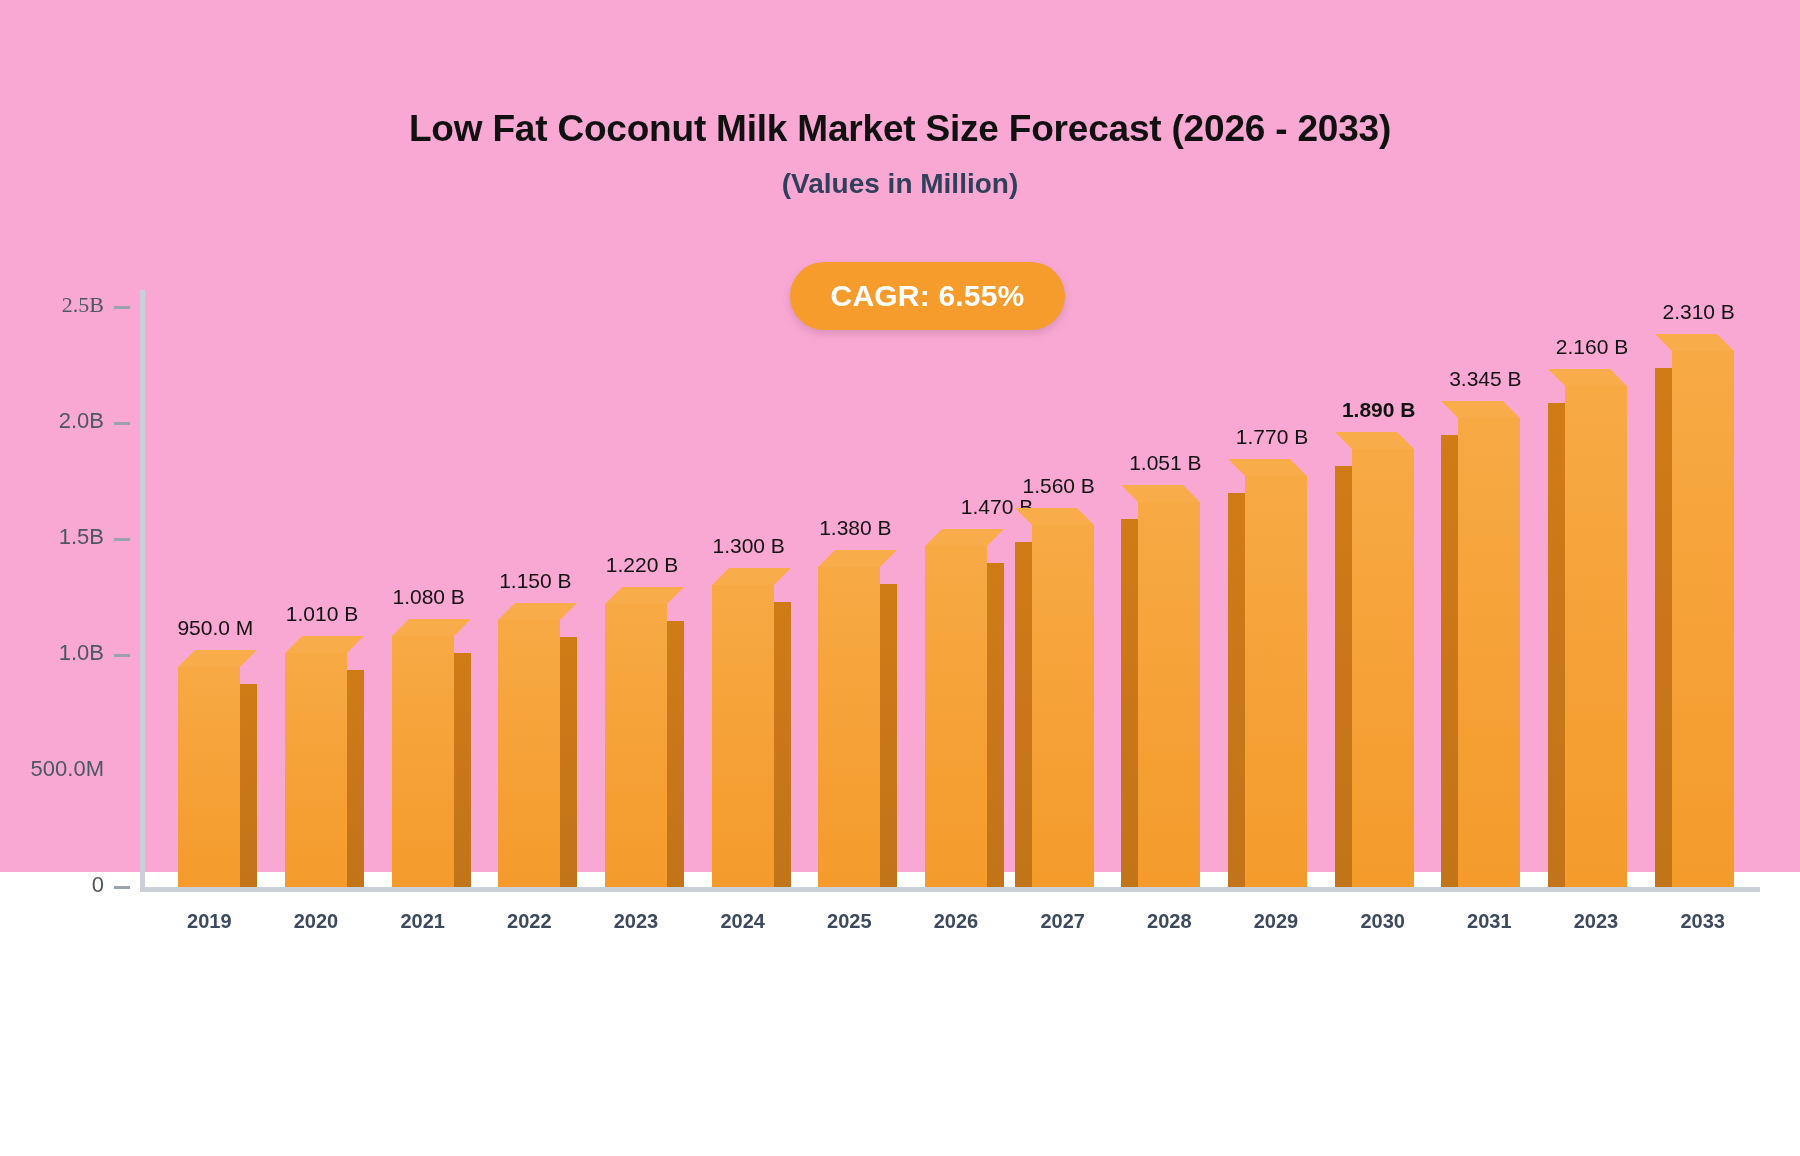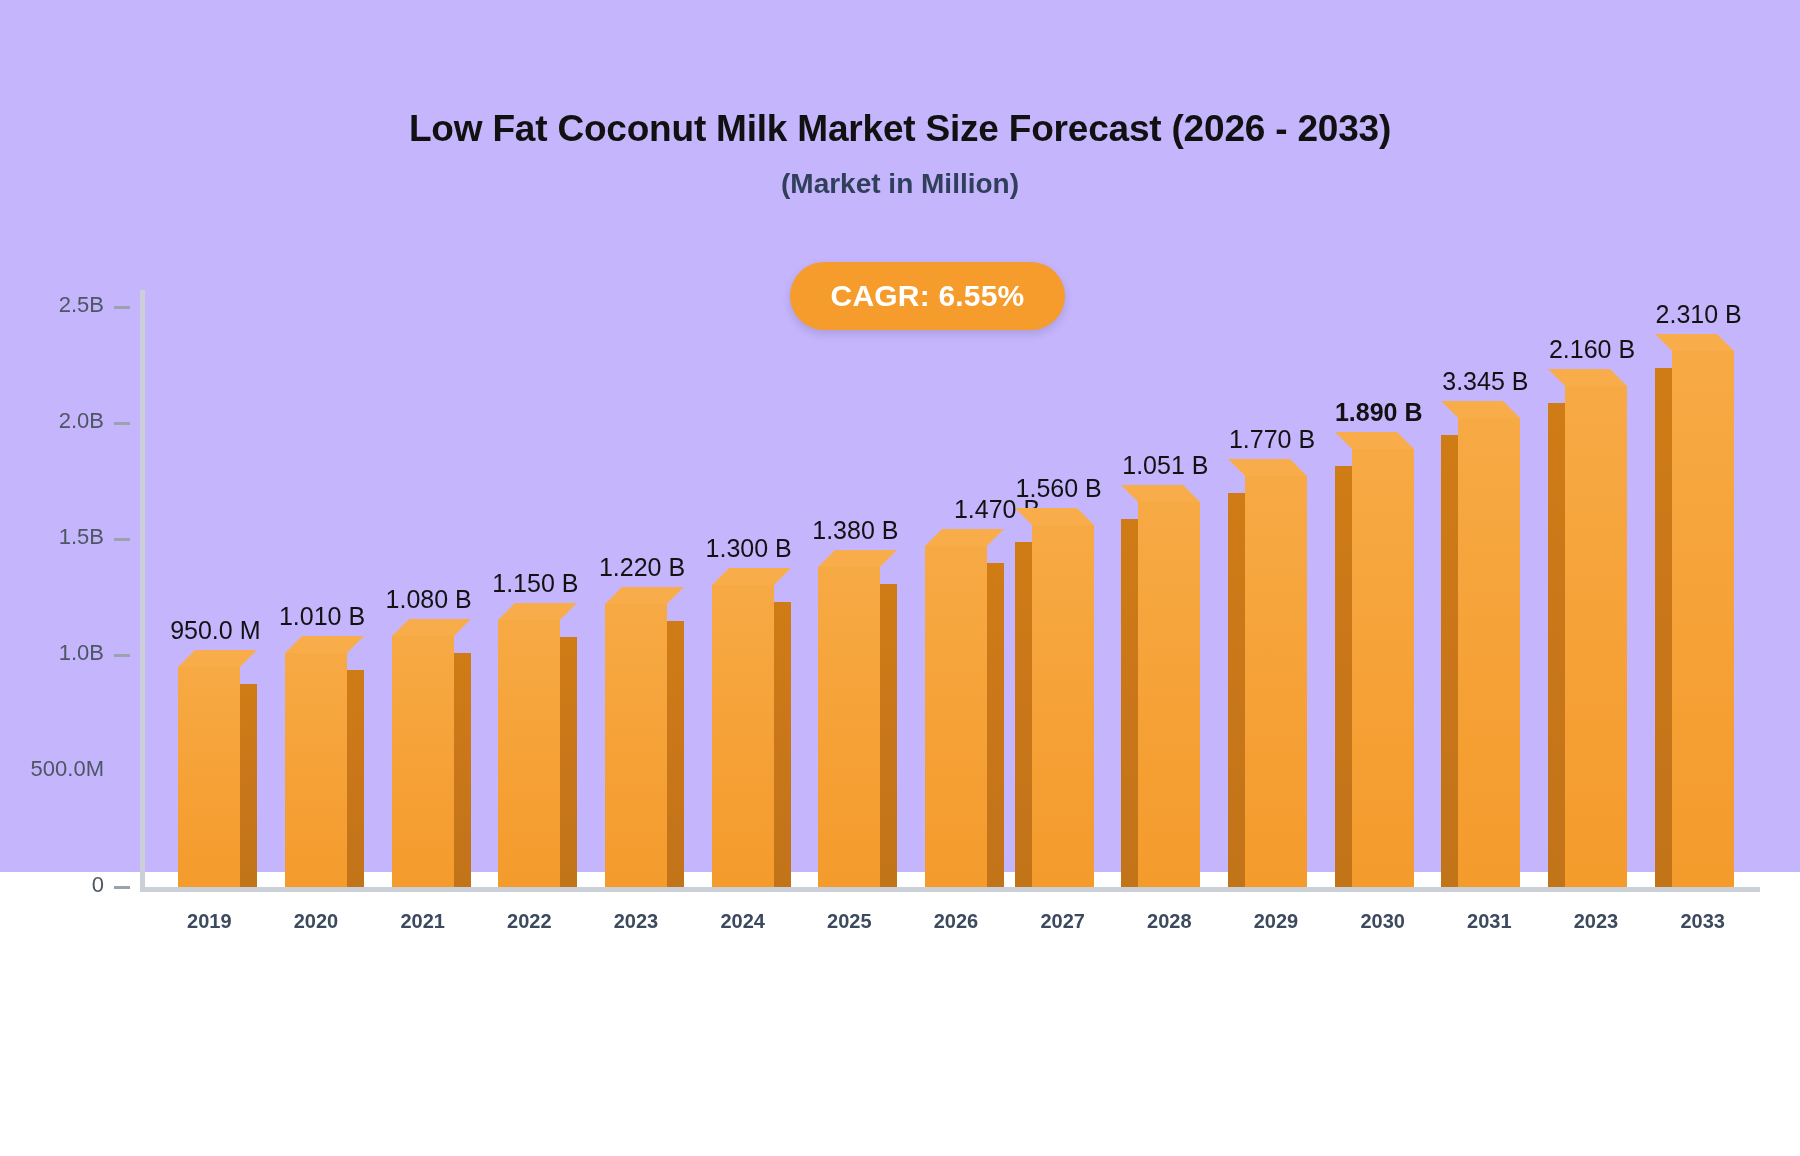--- a/index.html
+++ b/index.html
@@ -11,21 +11,21 @@
     height: 1156px;
     background: #ffffff;
     font-family: "Liberation Sans", sans-serif;
     overflow: hidden;
   }
 
   #stage {
     position: relative;
     width: 1800px;
     height: 872px;
-    background: #c4b5fd;
+    background: #f9a8d4;
   }
 
   
   #chart-title {
     position: absolute;
     left: 0;
     top: 108px;
     width: 1800px;
     text-align: center;
     font-size: 37px;
@@ -123,21 +123,21 @@
   }
   .bar-side {
     position: absolute;
     bottom: 0;
     width: 17px;
     background: linear-gradient(180deg, #cf7c16 0%, #c8761a 55%, #c27418 100%);
   }
 
   .bar-value {
     position: absolute;
-    font-size: 25px;
+    font-size: 21px;
     color: #121212;
     white-space: nowrap;
     text-align: center;
   }
 
   .x-tick-label {
     position: absolute;
     top: 620px;
     font-size: 20px;
     font-weight: bold;
@@ -170,40 +170,40 @@
     margin-left: -10px;
     letter-spacing: 0px;
   }
 </style>
 </head>
 <body>
 
 <div id="stage">
 
   <div id="chart-title">Low Fat Coconut Milk Market Size Forecast (2026 - 2033)</div>
-  <div id="chart-subtitle">(Market in Million)</div>
+  <div id="chart-subtitle">(Values in Million)</div>
 
   <div id="cagr-badge">
     <span>CAGR: 6.55%</span>
   </div>
 
   <div id="plot">
     <div id="y-axis-line"></div>
     <div id="x-axis-line"></div>
     <div id="y-ticks">
         <div class="y-tick-label" style="right: 1656px; left: -136px; width: 100px; top: 582px;">0</div>
         <div class="y-tick-mark" style="left: -26px; top: 596px;"></div>
         <div class="y-tick-label" style="right: 1656px; left: -136px; width: 100px; top: 466px;">500.0M</div>
         <div class="y-tick-label" style="right: 1656px; left: -136px; width: 100px; top: 350px;">1.0B</div>
         <div class="y-tick-mark" style="left: -26px; top: 364px;"></div>
         <div class="y-tick-label" style="right: 1656px; left: -136px; width: 100px; top: 234px;">1.5B</div>
         <div class="y-tick-mark" style="left: -26px; top: 248px;"></div>
         <div class="y-tick-label" style="right: 1656px; left: -136px; width: 100px; top: 118px;">2.0B</div>
         <div class="y-tick-mark" style="left: -26px; top: 132px;"></div>
-        <div class="y-tick-label" style="right: 1656px; left: -136px; width: 100px; top: 2px;">2.5B</div>
+        <div class="y-tick-label" style="right: 1656px; left: -136px; width: 100px; top: 2px; font-family: Liberation Serif, serif;">2.5B</div>
         <div class="y-tick-mark" style="left: -26px; top: 16px;"></div>
       </div>
     <div id="bars">
         <div class="bar-group" style="left: 38.3333px; width: 62px; height: 220.4px; bottom: 3px;">
           <div class="bar-front" style="height: 220.4px;"></div>
           <div class="bar-side" style="height: 203.4px; left: 62px;"></div>
           <svg width="79" height="18" style="position: absolute; top: -17px; left: 0px;">
             <polygon points="0,17 17,0 79,0 62,17" fill="#f8ad4a"></polygon>
           </svg>
         </div>

